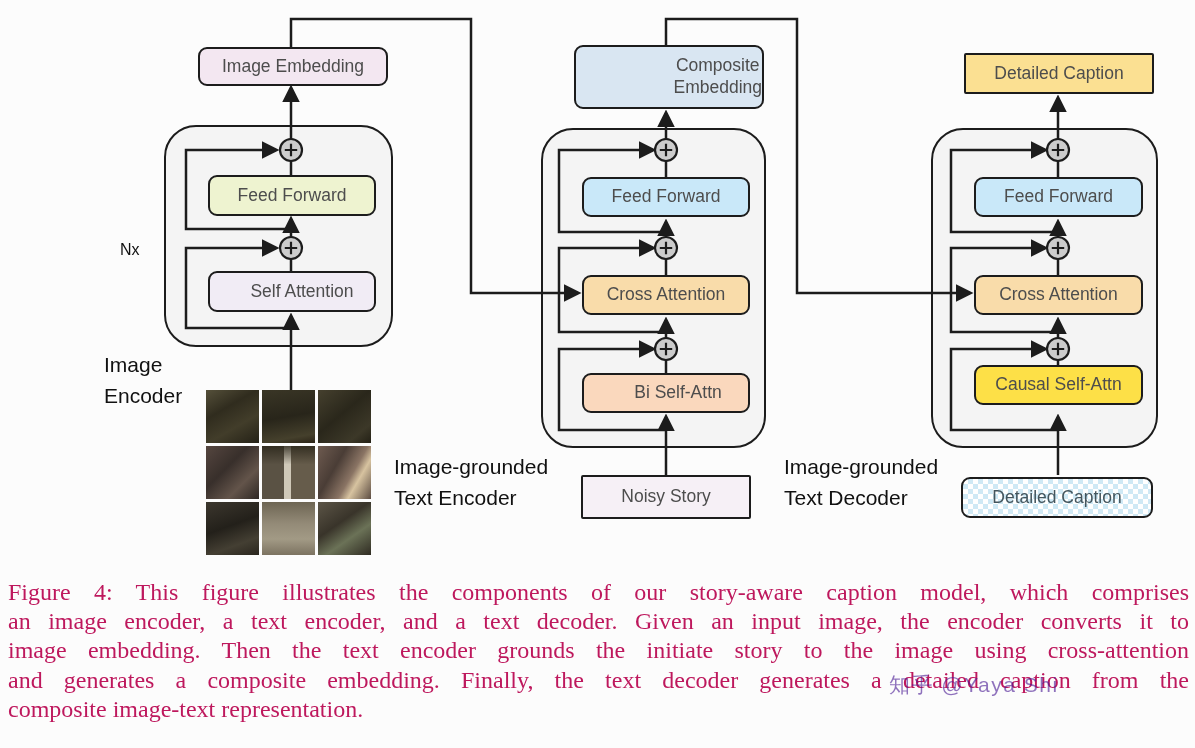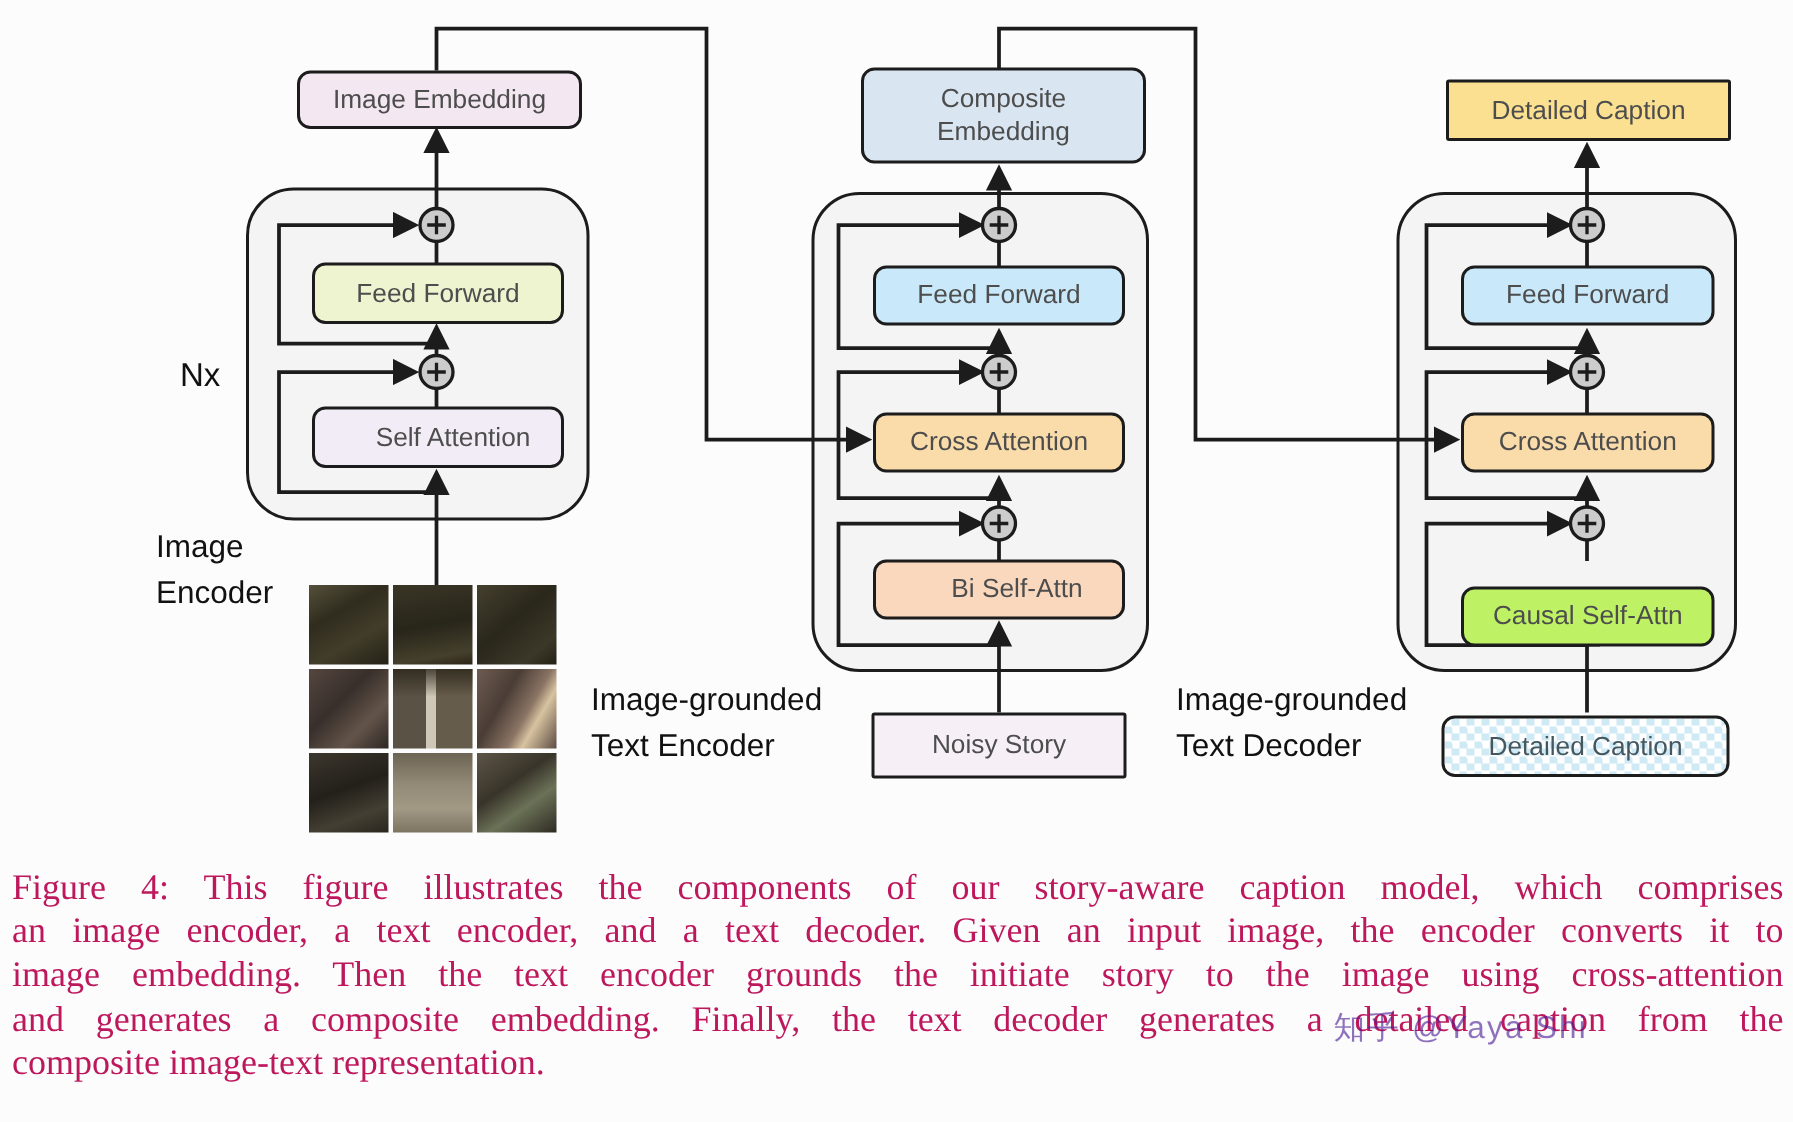--- a/index.html
+++ b/index.html
@@ -116,38 +116,38 @@
 
   <div class="box" style="left:162px;top:47px;width:190px;height:39px;background:#f3e7f1;">
     <span>Image Embedding</span>
   </div>
   <div class="box" style="left:172px;top:175px;width:168px;height:41px;background:#eef3d0;">
     <span>Feed Forward</span>
   </div>
   <div class="box" style="left:172px;top:271px;width:168px;height:41px;background:#f1ecf5;padding-left:20px;">
     <span>Self Attention</span>
   </div>
-  <div class="lbl" style="left:84px;top:234px;font-size:22px;">Nx</div>
+  <div class="lbl" style="left:84px;top:234px;font-size:16px;">Nx</div>
   <div class="lbl" style="left:68px;top:349px;">
     <div>Image</div>
     <div>Encoder</div>
   </div>
   <div class="patches">
     <div class="patch" style="background:linear-gradient(150deg,#55503a 0%,#302c1e 35%,#423d2a 65%,#242116 100%);"></div>
     <div class="patch" style="background:linear-gradient(170deg,#3a3626 0%,#28251a 50%,#45402c 85%,#2b2417 100%);"></div>
     <div class="patch" style="background:linear-gradient(140deg,#45402e 0%,#2a271b 45%,#3c3828 80%,#232015 100%);"></div>
     <div class="patch" style="background:linear-gradient(135deg,#55463f 0%,#382f2b 40%,#63544a 70%,#2e2824 100%);"></div>
     <div class="patch" style="background:linear-gradient(180deg,rgba(40,36,24,.8) 0%,rgba(40,36,24,0) 35%),linear-gradient(90deg,#5a5244 0 42%,#cfc8b8 42% 54%,#665c4b 54% 100%);"></div>
     <div class="patch" style="background:linear-gradient(120deg,#6e5b50 0%,#4a3d36 35%,#8a7464 60%,#d7c3a0 72%,#5c4c42 100%);"></div>
     <div class="patch" style="background:linear-gradient(160deg,#3c372e 0%,#23201a 45%,#443f33 75%,#2a261e 100%);"></div>
     <div class="patch" style="background:linear-gradient(180deg,#6d6553 0%,#938a77 40%,#a29a85 70%,#7c7361 100%);"></div>
     <div class="patch" style="background:linear-gradient(145deg,#5c5547 0%,#39342a 40%,#6b7257 65%,#2f2b22 100%);"></div>
   </div>
 
-  <div class="box" style="left:538px;top:45px;width:190px;height:64px;background:#d9e6f2;">
+  <div class="box" style="left:538px;top:45px;width:190px;height:64px;background:#d9e6f2;justify-content:flex-end;">
     <span>
       <span style="display:block">Composite</span>
       <span style="display:block">Embedding</span>
     </span>
   </div>
   <div class="box" style="left:546px;top:177px;width:168px;height:40px;background:#c9e8f9;">
     <span>Feed Forward</span>
   </div>
   <div class="box" style="left:546px;top:275px;width:168px;height:40px;background:#f9dcaa;">
     <span>Cross Attention</span>
@@ -165,21 +165,21 @@
 
   <div class="box sq" style="left:928px;top:53px;width:190px;height:41px;background:#fbe092;">
     <span>Detailed Caption</span>
   </div>
   <div class="box" style="left:938px;top:177px;width:169px;height:40px;background:#c9e8f9;">
     <span>Feed Forward</span>
   </div>
   <div class="box" style="left:938px;top:275px;width:169px;height:40px;background:#f9dcaa;">
     <span>Cross Attention</span>
   </div>
-  <div class="box" style="left:938px;top:391px;width:169px;height:40px;background:#bef264;">
+  <div class="box" style="left:938px;top:365px;width:169px;height:40px;background:#fde047;">
     <span>Causal Self-Attn</span>
   </div>
   <div class="box" style="left:925px;top:477px;width:192px;height:41px;color:#44565e;background:repeating-conic-gradient(#cfe9f5 0% 25%,#ffffff 0% 50%) 0 0/10px 10px;">
     <span>Detailed Caption</span>
   </div>
   <div class="lbl" style="left:748px;top:451px;">
     <div>Image-grounded</div>
     <div>Text Decoder</div>
   </div>
 </div>

